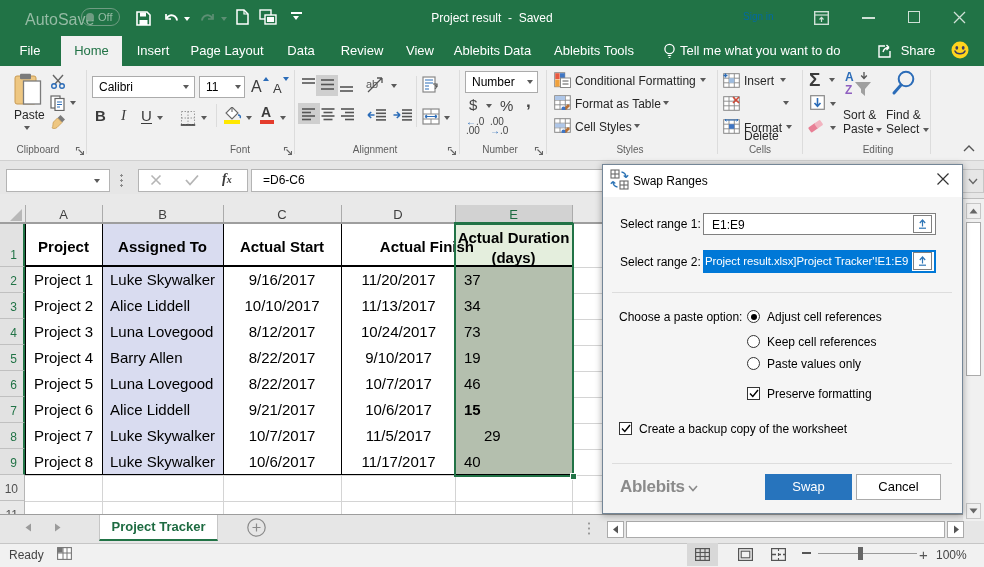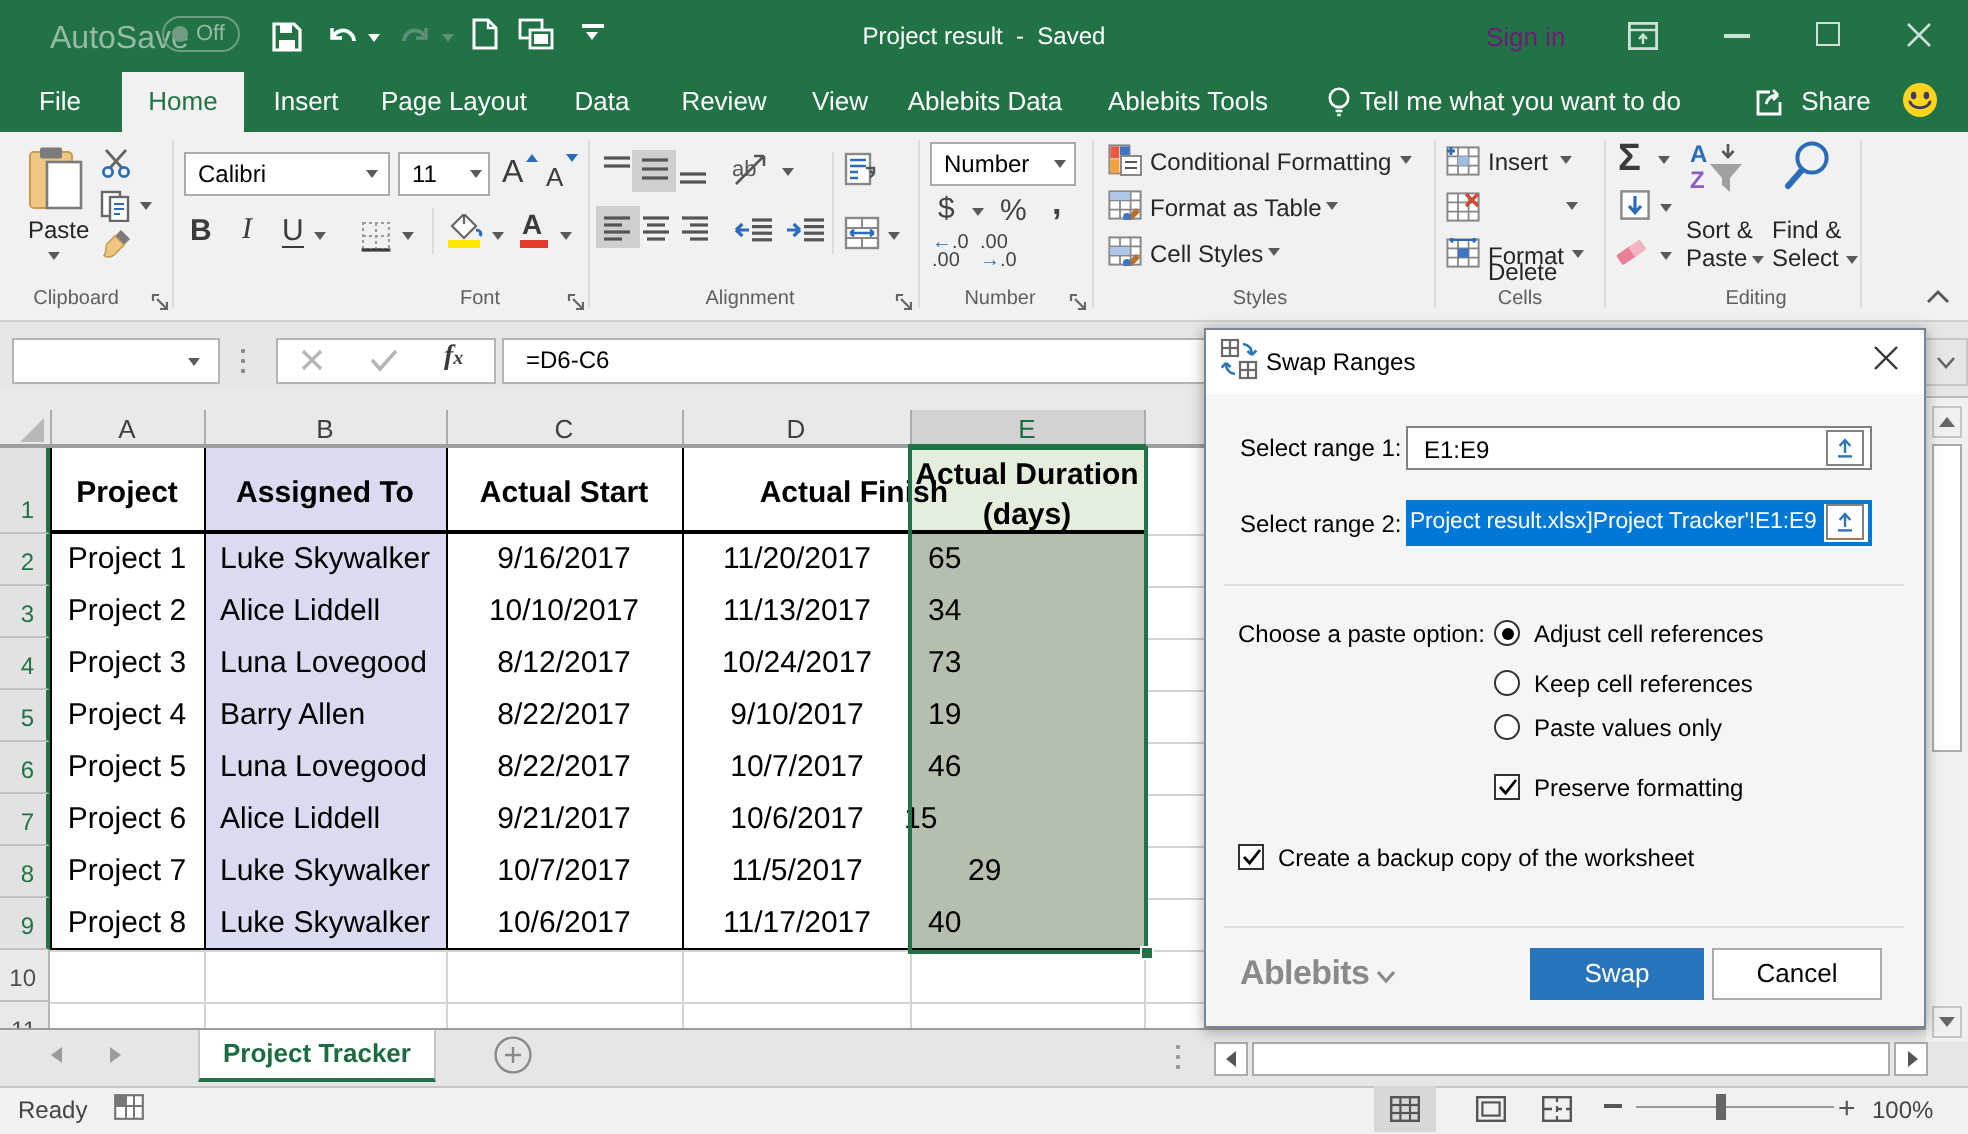--- a/index.html
+++ b/index.html
@@ -42,21 +42,21 @@
 <path d="M8 1 v4 h4" fill="none" stroke="#fff" stroke-width="1.2"></path>
 </svg>
 <svg class="abs" style="left:259px;top:9px;" width="18" height="17" viewBox="0 0 18 17">
 <rect x="1" y="1" width="11" height="9" fill="none" stroke="#fff" stroke-width="1.4"></rect>
 <rect x="6" y="6" width="11" height="9" fill="#217346" stroke="#fff" stroke-width="1.4"></rect>
 <rect x="8" y="8" width="7" height="5" fill="#fff"></rect>
 </svg>
 <div class="abs" style="left:291px;top:12px;width:11px;height:1.5px;background:#fff;"></div>
 <div class="dda" style="left:293px;top:16px;border-top-color:#fff;"></div>
 <div class="abs" style="left:0;top:11px;width:984px;text-align:center;font-size:12px;color:#fff;">Project result&nbsp; -&nbsp; Saved</div>
-<div class="abs" style="left:743px;top:11px;font-size:13px;color:#701a75;text-align:center;">Sign in</div>
+<div class="abs" style="left:743px;top:11px;font-size:10px;color:#0369a1;text-align:center;">Sign in</div>
 <svg class="abs" style="left:814px;top:11px;" width="15" height="14" viewBox="0 0 15 14">
 <rect x="0.7" y="0.7" width="13.6" height="12.6" fill="none" stroke="#cfe0d6" stroke-width="1.4"></rect>
 <line x1="0.7" y1="4" x2="14.3" y2="4" stroke="#cfe0d6" stroke-width="1.2"></line>
 <path d="M7.5 11 L7.5 6.5 M5.5 8.5 L7.5 6.3 L9.5 8.5" fill="none" stroke="#cfe0d6" stroke-width="1.2"></path>
 </svg>
 <div class="abs" style="left:862px;top:17px;width:13px;height:1.5px;background:#cfe0d6;"></div>
 <div class="abs" style="left:908px;top:11px;width:12px;height:12px;border:1.3px solid #cfe0d6;"></div>
 <svg class="abs" style="left:953px;top:11px;" width="13" height="13" viewBox="0 0 13 13">
 <path d="M1 1 L12 12 M12 1 L1 12" stroke="#cfe0d6" stroke-width="1.3"></path>
 </svg>
@@ -444,21 +444,21 @@
 <div class="abs" style="left:25px;top:474px;width:548px;height:1px;background:#000;"></div>
 <div class="cell" style="left:25px;top:238px;width:77px;text-align:center;font-weight:bold;">Project</div>
 <div class="cell" style="left:102px;top:238px;width:121px;text-align:center;font-weight:bold;">Assigned To</div>
 <div class="cell" style="left:223px;top:238px;width:118px;text-align:center;font-weight:bold;">Actual Start</div>
 <div class="cell" style="left:341px;top:238px;width:133px;text-align:right;font-weight:bold;">Actual Finish</div>
 <div class="cell" style="left:455px;top:228px;width:117px;text-align:center;font-weight:bold;line-height:20px;">Actual Duration<br>(days)</div>
 <div class="cell" style="left:25px;top:267px;width:77px;height:26px;line-height:26px;text-align:center;">Project 1</div>
 <div class="cell" style="left:110px;top:267px;height:26px;line-height:26px;">Luke Skywalker</div>
 <div class="cell" style="left:223px;top:267px;width:118px;height:26px;line-height:26px;text-align:center;">9/16/2017</div>
 <div class="cell" style="left:341px;top:267px;width:115px;height:26px;line-height:26px;text-align:center;">11/20/2017</div>
-<div class="cell" style="left:464px;top:267px;height:26px;line-height:26px;">65</div>
+<div class="cell" style="left:464px;top:267px;height:26px;line-height:26px;">37</div>
 <div class="cell" style="left:25px;top:293px;width:77px;height:26px;line-height:26px;text-align:center;">Project 2</div>
 <div class="cell" style="left:110px;top:293px;height:26px;line-height:26px;">Alice Liddell</div>
 <div class="cell" style="left:223px;top:293px;width:118px;height:26px;line-height:26px;text-align:center;">10/10/2017</div>
 <div class="cell" style="left:341px;top:293px;width:115px;height:26px;line-height:26px;text-align:center;">11/13/2017</div>
 <div class="cell" style="left:464px;top:293px;height:26px;line-height:26px;">34</div>
 <div class="cell" style="left:25px;top:319px;width:77px;height:26px;line-height:26px;text-align:center;">Project 3</div>
 <div class="cell" style="left:110px;top:319px;height:26px;line-height:26px;">Luna Lovegood</div>
 <div class="cell" style="left:223px;top:319px;width:118px;height:26px;line-height:26px;text-align:center;">8/12/2017</div>
 <div class="cell" style="left:341px;top:319px;width:115px;height:26px;line-height:26px;text-align:center;">10/24/2017</div>
 <div class="cell" style="left:464px;top:319px;height:26px;line-height:26px;">73</div>
@@ -469,21 +469,21 @@
 <div class="cell" style="left:464px;top:345px;height:26px;line-height:26px;">19</div>
 <div class="cell" style="left:25px;top:371px;width:77px;height:26px;line-height:26px;text-align:center;">Project 5</div>
 <div class="cell" style="left:110px;top:371px;height:26px;line-height:26px;">Luna Lovegood</div>
 <div class="cell" style="left:223px;top:371px;width:118px;height:26px;line-height:26px;text-align:center;">8/22/2017</div>
 <div class="cell" style="left:341px;top:371px;width:115px;height:26px;line-height:26px;text-align:center;">10/7/2017</div>
 <div class="cell" style="left:464px;top:371px;height:26px;line-height:26px;">46</div>
 <div class="cell" style="left:25px;top:397px;width:77px;height:26px;line-height:26px;text-align:center;">Project 6</div>
 <div class="cell" style="left:110px;top:397px;height:26px;line-height:26px;">Alice Liddell</div>
 <div class="cell" style="left:223px;top:397px;width:118px;height:26px;line-height:26px;text-align:center;">9/21/2017</div>
 <div class="cell" style="left:341px;top:397px;width:115px;height:26px;line-height:26px;text-align:center;">10/6/2017</div>
-<div class="cell" style="left:452px;top:397px;height:26px;line-height:26px;">15</div>
+<div class="cell" style="left:464px;top:397px;height:26px;line-height:26px;font-weight:bold;">15</div>
 <div class="cell" style="left:25px;top:423px;width:77px;height:26px;line-height:26px;text-align:center;">Project 7</div>
 <div class="cell" style="left:110px;top:423px;height:26px;line-height:26px;">Luke Skywalker</div>
 <div class="cell" style="left:223px;top:423px;width:118px;height:26px;line-height:26px;text-align:center;">10/7/2017</div>
 <div class="cell" style="left:341px;top:423px;width:115px;height:26px;line-height:26px;text-align:center;">11/5/2017</div>
 <div class="cell" style="left:484px;top:423px;height:26px;line-height:26px;">29</div>
 <div class="cell" style="left:25px;top:449px;width:77px;height:26px;line-height:26px;text-align:center;">Project 8</div>
 <div class="cell" style="left:110px;top:449px;height:26px;line-height:26px;">Luke Skywalker</div>
 <div class="cell" style="left:223px;top:449px;width:118px;height:26px;line-height:26px;text-align:center;">10/6/2017</div>
 <div class="cell" style="left:341px;top:449px;width:115px;height:26px;line-height:26px;text-align:center;">11/17/2017</div>
 <div class="cell" style="left:464px;top:449px;height:26px;line-height:26px;">40</div>

